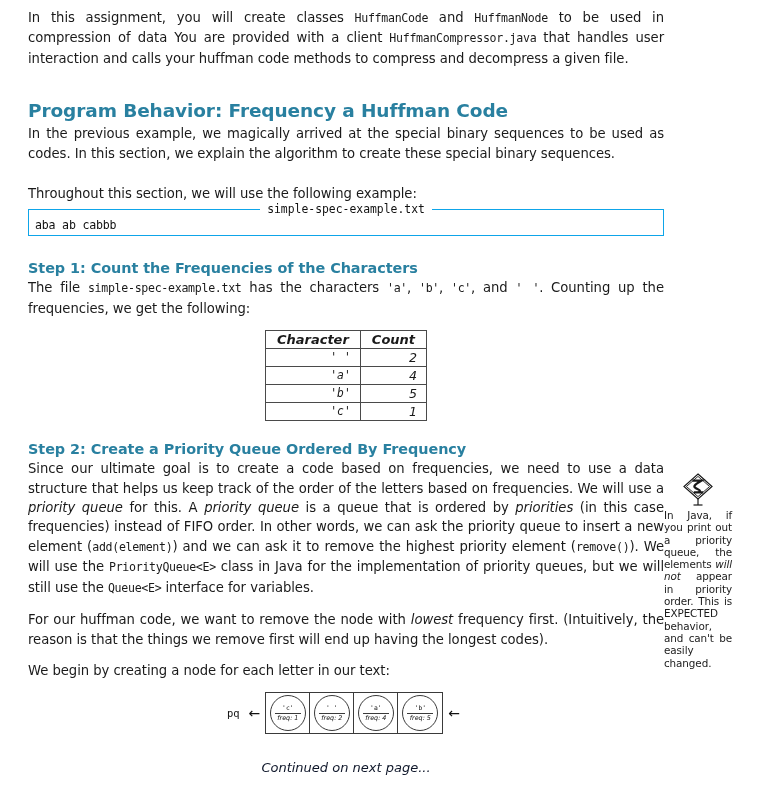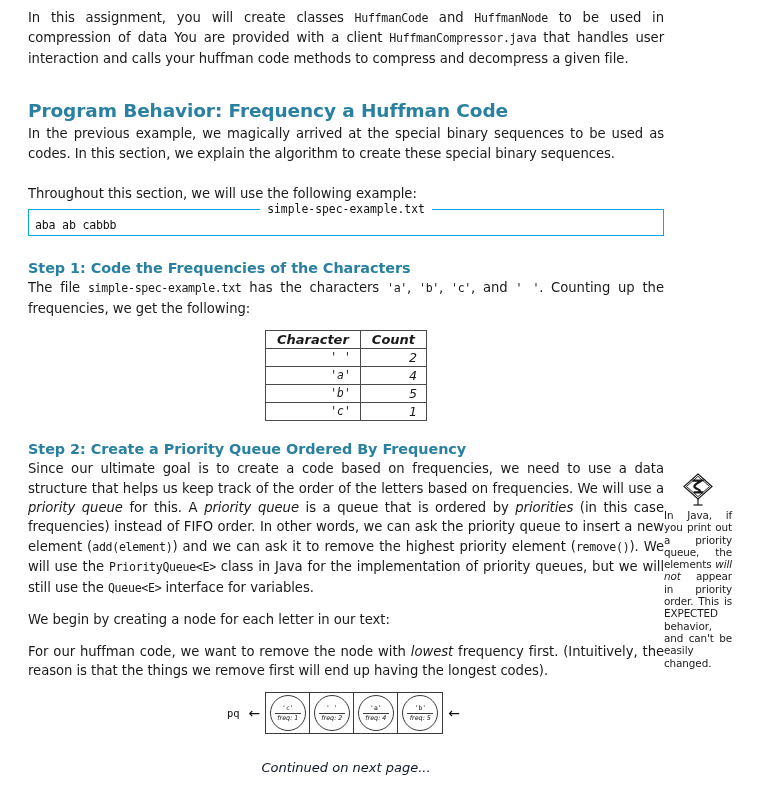--- a/index.html
+++ b/index.html
@@ -242,21 +242,21 @@
 
     <div class="listing-wrap">
       <div class="listing-title"><span>simple-spec-example.txt</span></div>
       <div class="listing-box">
         <span class="listing-code">aba ab cabbb</span>
       </div>
     </div>
 
     <div class="spacer-lg"></div>
 
-    <h3 class="step-heading">Step 1: Code the Frequencies of the Characters</h3>
+    <h3 class="step-heading">Step 1: Count the Frequencies of the Characters</h3>
 
     <p class="body-text"><span>The file </span><span class="mono">simple-spec-example.txt</span><span> has the characters </span><span class="mono">'a'</span><span>, </span><span class="mono">'b'</span><span>, </span><span class="mono">'c'</span><span>, and </span><span class="mono">' '</span><span>. Counting up the frequencies, we get the following:</span></p>
 
     <div class="freq-table-wrap">
       <table class="freq-table">
         <thead>
           <tr>
             <th>Character</th>
             <th>Count</th>
           </tr>
@@ -281,23 +281,23 @@
         </tbody>
       </table>
     </div>
 
     <div class="spacer-md"></div>
 
     <h3 class="step-heading">Step 2: Create a Priority Queue Ordered By Frequency</h3>
 
     <p class="body-text"><span>Since our ultimate goal is to create a code based on frequencies, we need to use a data structure that helps us keep track of the order of the letters based on frequencies. We will use a </span><em>priority queue</em><span> for this. A </span><em>priority queue</em><span> is a queue that is ordered by </span><em>priorities</em><span> (in this case frequencies) instead of FIFO order. In other words, we can ask the priority queue to insert a new element (</span><span class="mono">add(element)</span><span>) and we can ask it to remove the highest priority element (</span><span class="mono">remove()</span><span>). We will use the </span><span class="mono">PriorityQueue&lt;E&gt;</span><span> class in Java for the implementation of priority queues, but we will still use the </span><span class="mono">Queue&lt;E&gt;</span><span> interface for variables.</span></p>
 
+    <p class="body-text"><span>For our huffman code, we want to remove the node with </span><em>lowest</em><span> frequency first. (Intuitively, the reason is that the things we remove first will end up having the longest codes).</span></p>
+
     <p class="body-text">We begin by creating a node for each letter in our text:</p>
-
-    <p class="body-text"><span>For our huffman code, we want to remove the node with </span><em>lowest</em><span> frequency first. (Intuitively, the reason is that the things we remove first will end up having the longest codes).</span></p>
 
     <div class="pq-figure">
       <span class="pq-label">pq</span>
       <span class="pq-arrow">←</span>
       <div class="pq-cells">
         <div class="pq-cell">
           <div class="node-circle">
             <span class="node-char">'c'</span>
             <span class="node-rule"></span>
             <span class="node-freq">freq: 1</span>

